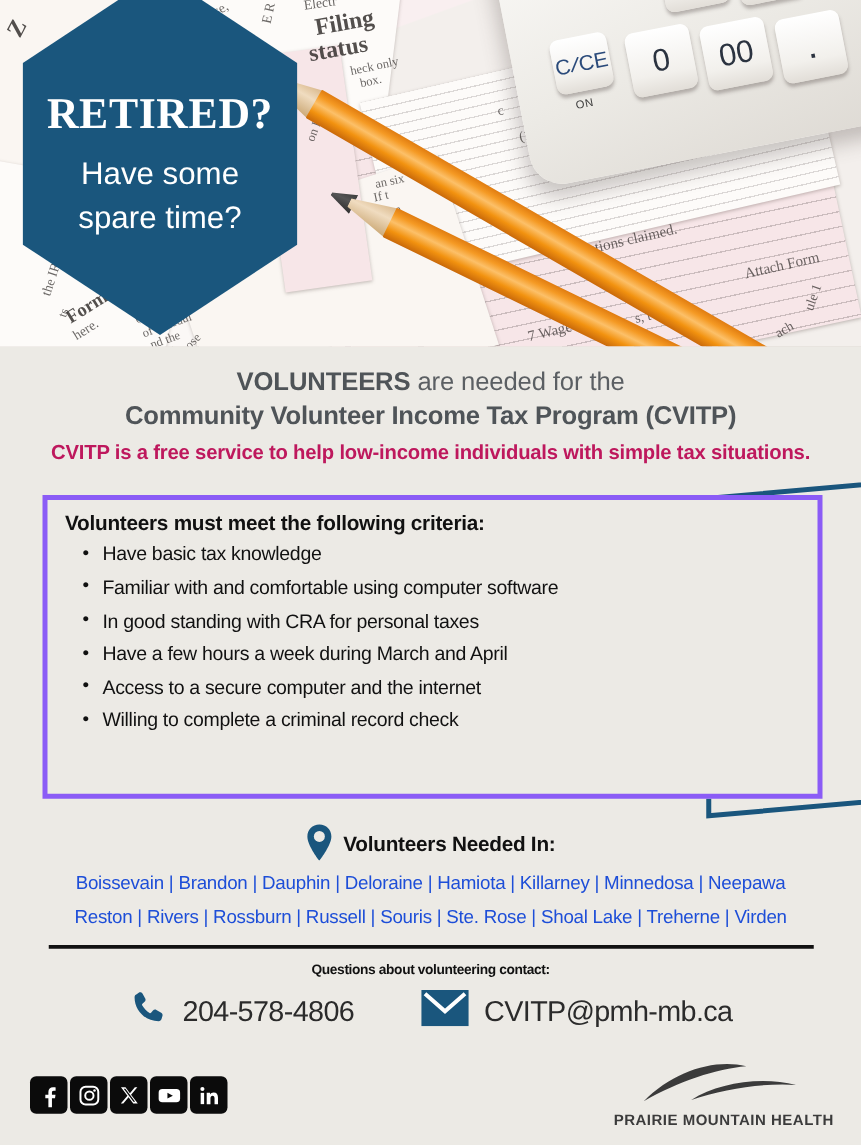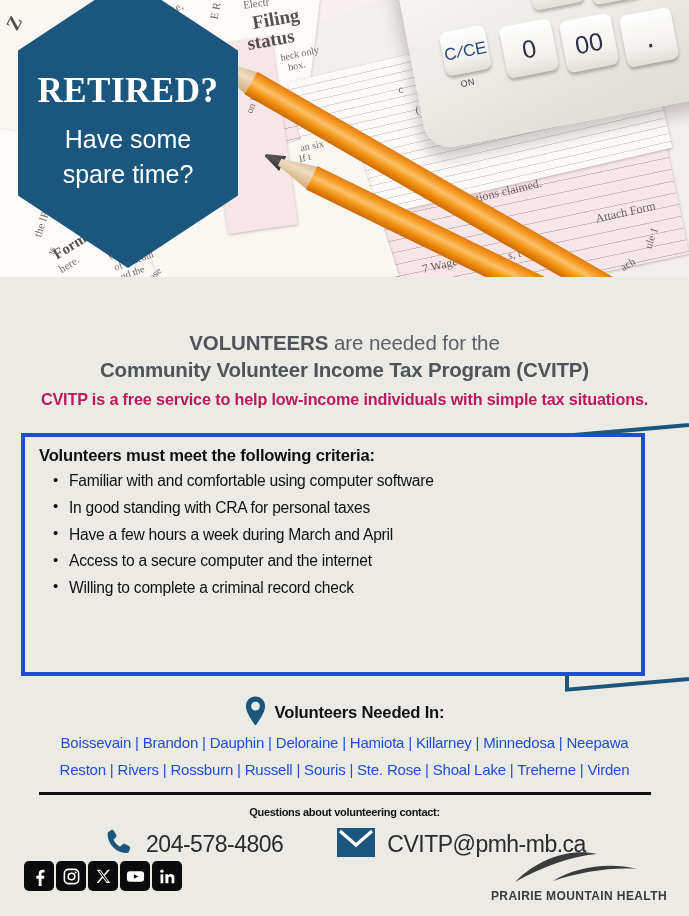--- a/index.html
+++ b/index.html
@@ -138,21 +138,21 @@
 
   
   .body-wrap { position: relative; padding: 0; }
 
   .headline-block {
     text-align: center;
     padding: 16px 18px 0;
   }
   .headline1 {
     font-size: 20.5px; color: #5b5f63; font-weight: 400;
-    line-height: 1.28; letter-spacing: -.1px; margin-top: 37px;
+    line-height: 1.28; letter-spacing: -.1px;
   }
   .headline1 b { color: #4f5458; font-weight: 700; }
   .headline2 {
     font-size: 20.5px; color: #4f5458; font-weight: 700;
     line-height: 1.38; letter-spacing: -.2px;
   }
   .headline3 {
     font-size: 16.2px; color: #be185d; font-weight: 700;
     line-height: 1.5; margin-top: 2px; letter-spacing: -.15px;
   }
@@ -163,23 +163,23 @@
     position: absolute;
     left: 565px; top: 6px;
     width: 200px; height: 258px;
     border: 4px solid #1a567d;
     transform: skewY(-5deg);
     background: transparent;
     z-index: 1;
   }
   .criteria-box {
     position: absolute;
-    left: 21px; top: 14px;
+    left: 34px; top: 14px;
     width: 624px; height: 243px;
-    border: 4px solid #1d4ed8;
+    border: 4px solid #8b5cf6;
     background: #eceae5;
     z-index: 2;
     padding: 9px 14px 6px 14px;
   }
   .criteria-title {
     font-size: 16.6px; font-weight: 700; color: #111;
     letter-spacing: -.2px; margin-bottom: 2px;
   }
   .criteria-list { list-style: none; }
   .criteria-list li {
@@ -333,20 +333,21 @@
       <div class="headline1"><b>VOLUNTEERS</b><span> are needed for the</span></div>
       <div class="headline2">Community Volunteer Income Tax Program (CVITP)</div>
       <div class="headline3">CVITP is a free service to help low-income individuals with simple tax situations.</div>
     </div>
 
     <div class="criteria-zone">
       <div class="deco-shape"></div>
       <div class="criteria-box">
         <div class="criteria-title">Volunteers must meet the following criteria:</div>
         <ul class="criteria-list">
+          <li>Have basic tax knowledge</li>
           <li>Familiar with and comfortable using computer software</li>
           <li>In good standing with CRA for personal taxes</li>
           <li>Have a few hours a week during March and April</li>
           <li>Access to a secure computer and the internet</li>
           <li>Willing to complete a criminal record check</li>
         </ul>
       </div>
     </div>
 
     <div class="locations">

